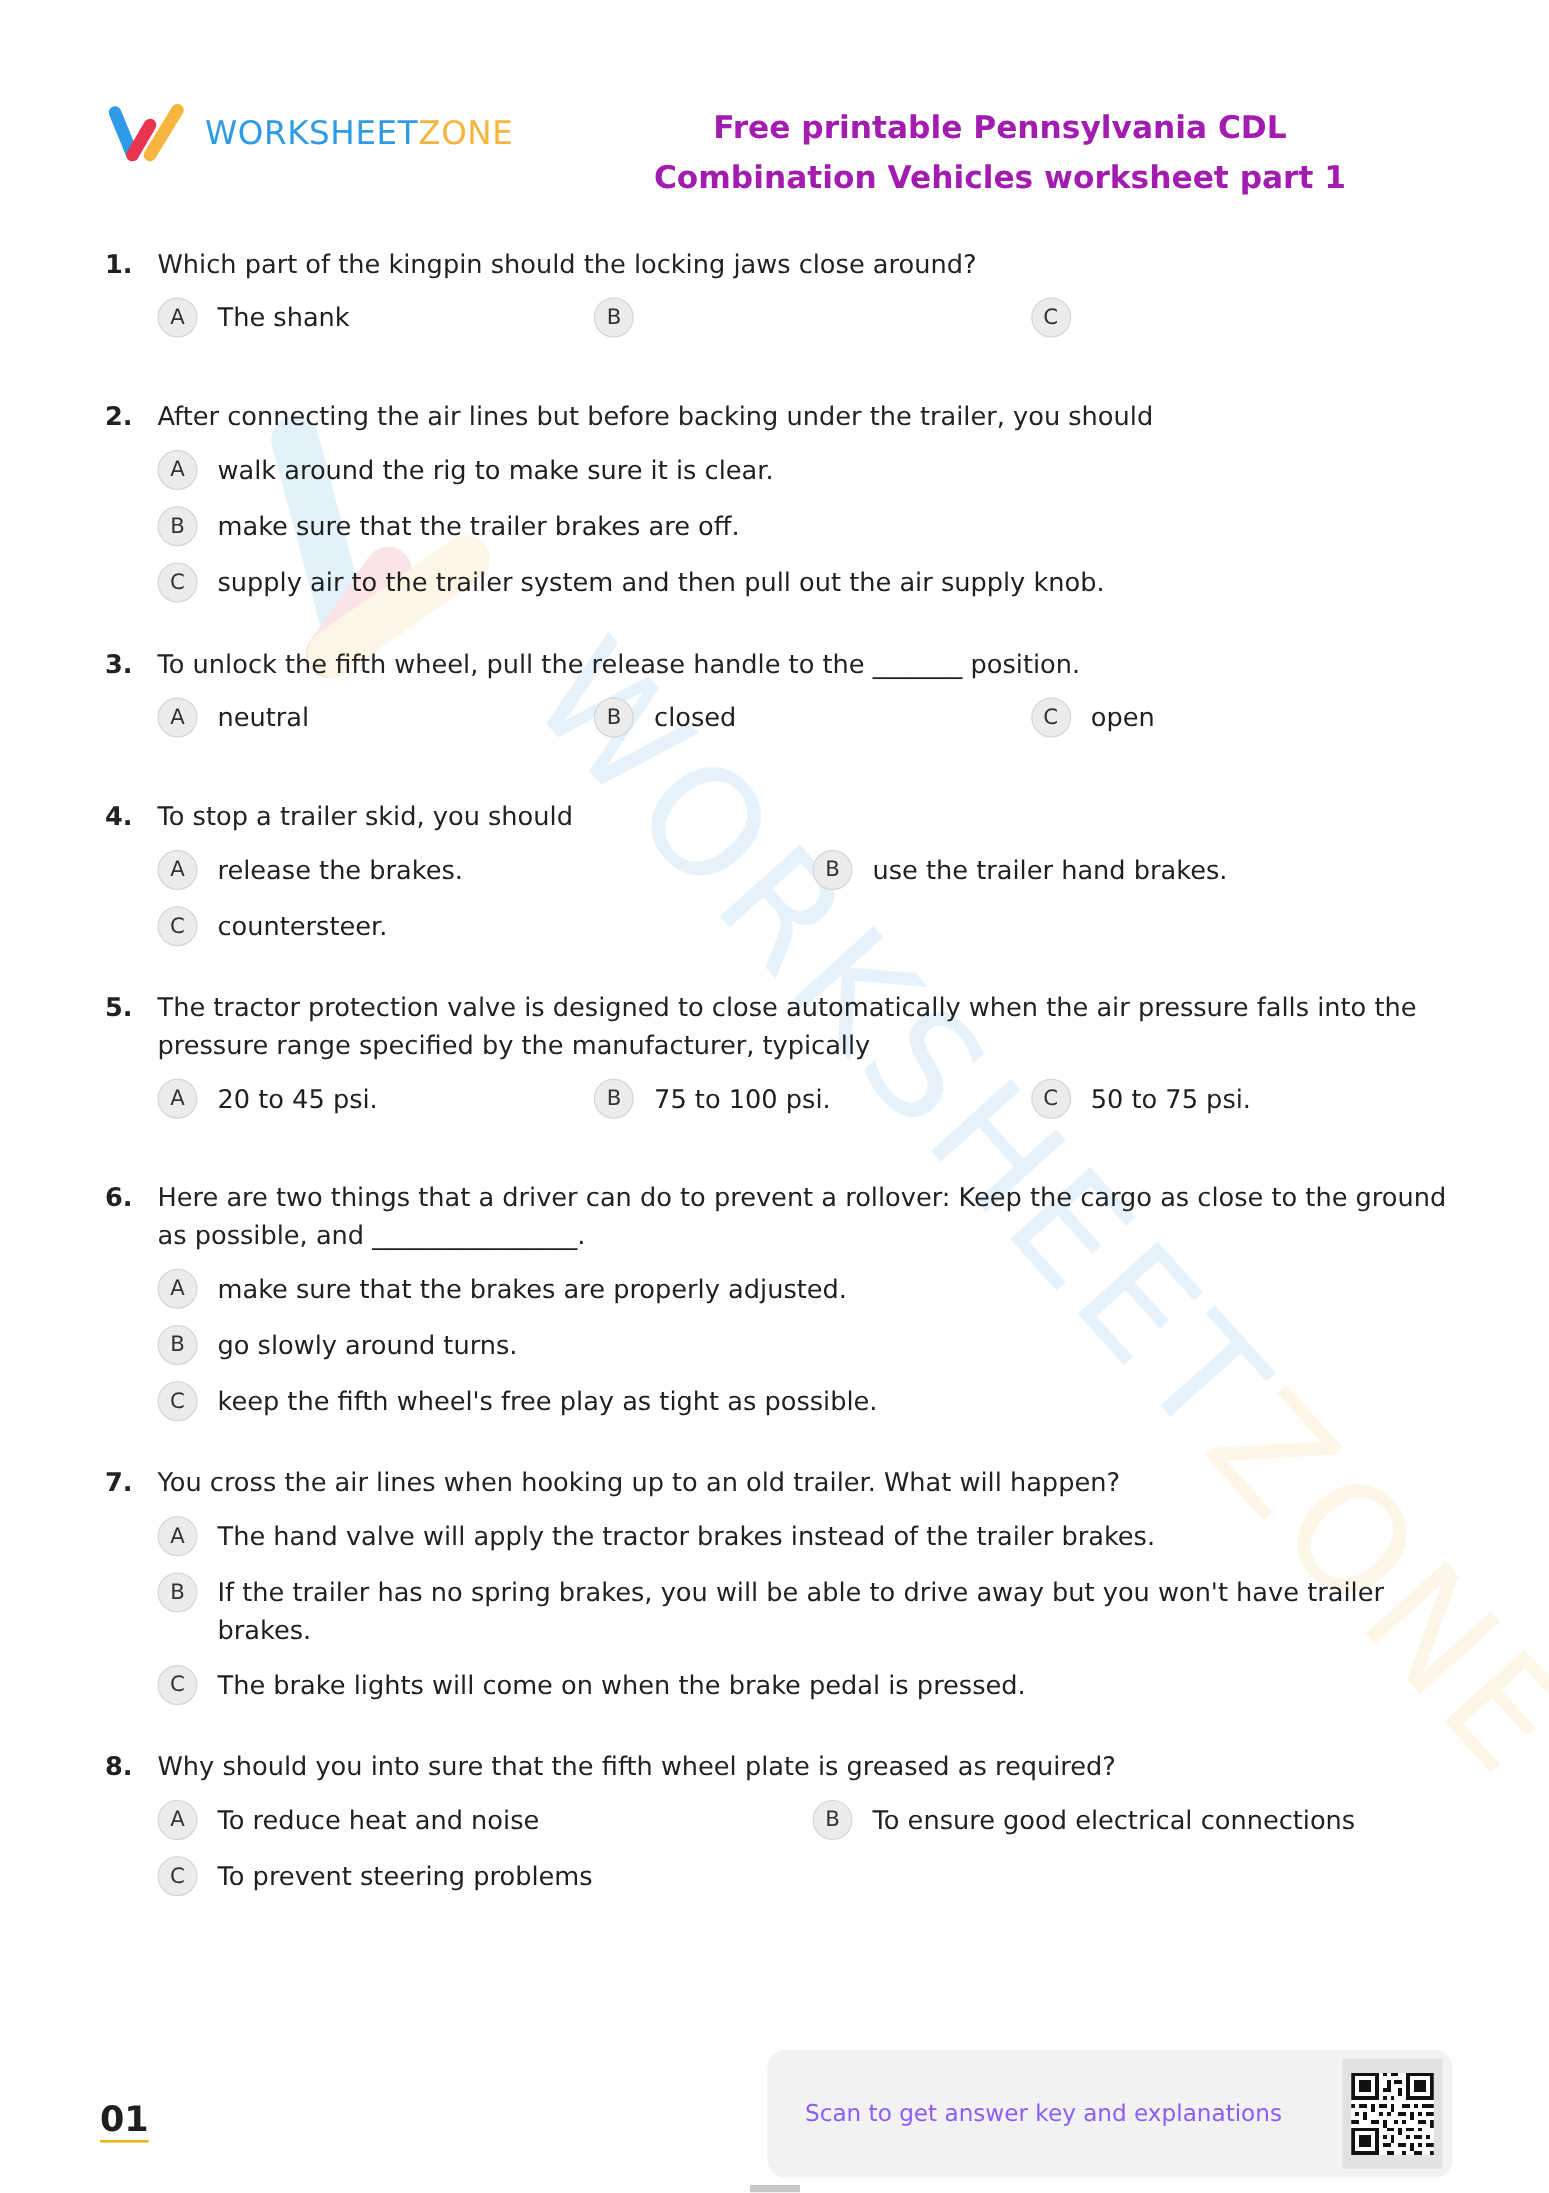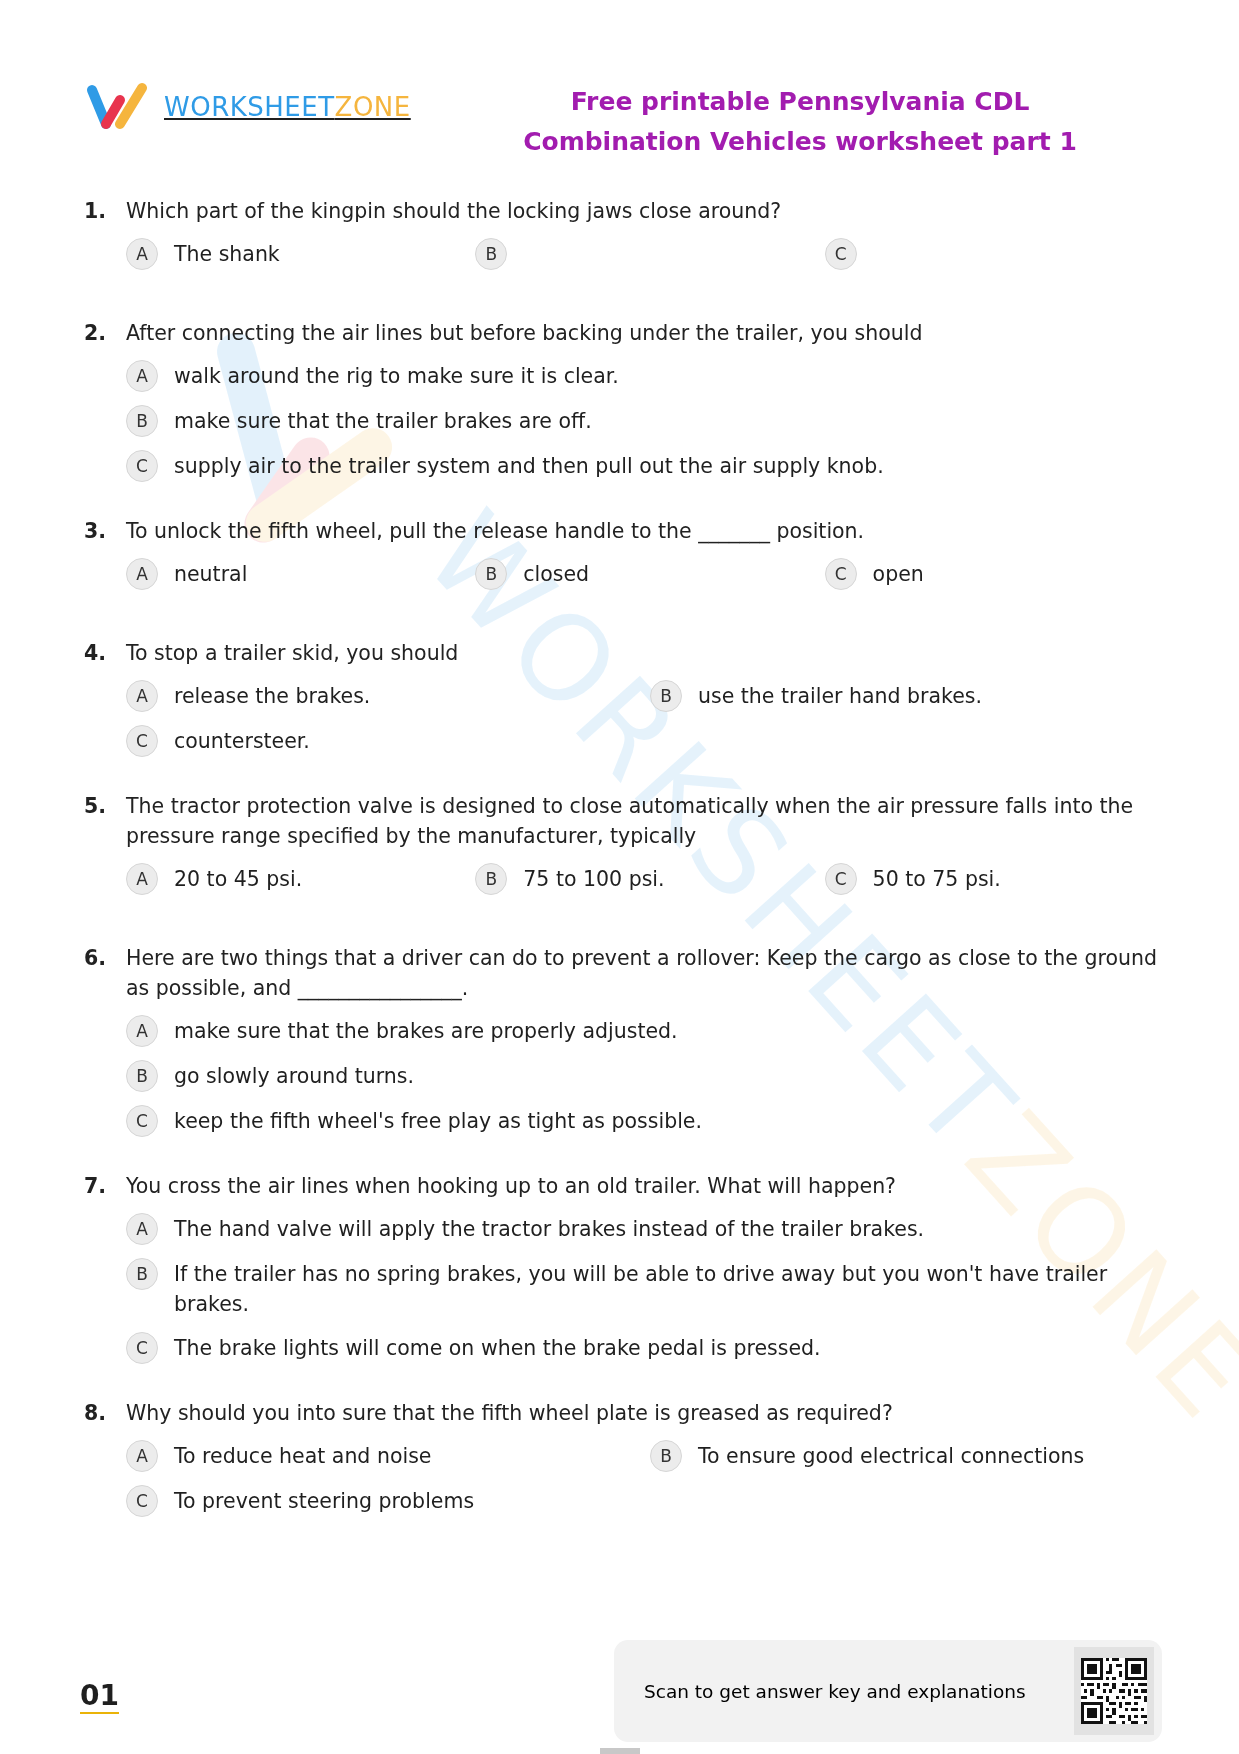--- a/index.html
+++ b/index.html
@@ -2,21 +2,21 @@
 <html><head>
   <meta charset="utf-8">
   <style>
     * { box-sizing: border-box; margin: 0; padding: 0; }
     html, body { width: 1239px; height: 1754px; background: #ffffff; overflow: hidden; }
     body { font-family: "DejaVu Sans", sans-serif; color: #1f1f1f; position: relative; }
 
     .watermark { position: absolute; left: 0; top: 0; width: 1239px; height: 1754px; pointer-events: none; z-index: 0; }
 
     .header { position: absolute; left: 0; top: 0; width: 1239px; height: 170px; z-index: 2; }
-    .logo { position: absolute; left: 84px; top: 82px; display: flex; align-items: center; text-decoration: underline; }
+    .logo { position: absolute; left: 84px; top: 82px; display: flex; align-items: center; }
     .logo-mark { width: 68px; height: 50px; }
     .logo-text { font-family: "DejaVu Sans", sans-serif; font-size: 26px; letter-spacing: 0.5px; margin-left: 12px; font-weight: normal; }
     .logo-text .w1 { color: #2f9be6; }
     .logo-text .w2 { color: #f5b53e; }
     .title { position: absolute; left: 520px; top: 82px; width: 560px; text-align: center; font-weight: bold; font-size: 25px; line-height: 40px; color: #a21caf; }
 
     .questions { position: absolute; left: 84px; top: 196px; width: 1090px; z-index: 2; }
     .q { margin-bottom: 34px; }
     .q-row { display: flex; font-size: 20.5px; line-height: 30px; color: #222; }
     .q-num { width: 42px; flex: 0 0 42px; font-weight: bold; }
@@ -25,21 +25,21 @@
     .opt { display: flex; align-items: flex-start; font-size: 20.5px; line-height: 30px; margin-bottom: 14px; }
     .opt:last-child { margin-bottom: 0; }
     .opt-letter { flex: 0 0 32px; width: 32px; height: 32px; border-radius: 50%; background: #ececec; border: 1px solid #d6d6d6; display: flex; align-items: center; justify-content: center; font-size: 17px; color: #333; margin-right: 16px; margin-top: -1px; }
     .opt-label { flex: 1; }
     .cols-3 .opt { width: 33.33%; }
     .cols-2 .opt { width: 50%; }
     .cols-1 .opt { width: 100%; }
 
     .footer-page { position: absolute; left: 80px; top: 1680px; font-weight: bold; font-size: 28px; border-bottom: 2px solid #eab308; line-height: 32px; z-index: 2; }
     .scan-box { position: absolute; left: 614px; top: 1640px; width: 548px; height: 102px; background: #f2f2f2; border-radius: 14px; display: flex; align-items: center; z-index: 2; }
-    .scan-text { font-size: 18.5px; color: #000000; margin-left: 30px; flex: 1; }
+    .scan-text { font-size: 18.5px; color: #8b5cf6; margin-left: 30px; flex: 1; }
     .qr { width: 80px; height: 88px; background: #e2e2e2; margin-right: 8px; display: flex; align-items: center; justify-content: center; }
     .bottom-tick { position: absolute; left: 600px; top: 1748px; width: 40px; height: 6px; background: #c8c8c8; }
   </style>
 </head>
 <body>
 
 <svg class="watermark" viewBox="0 0 1239 1754" xmlns="http://www.w3.org/2000/svg">
   <g opacity="0.13">
     <rect x="238" y="330" width="38" height="200" rx="19" fill="#2f9be6" transform="rotate(-15 257 430)"></rect>
     <rect x="268" y="430" width="38" height="120" rx="19" fill="#e8344e" transform="rotate(35 287 490)"></rect>

